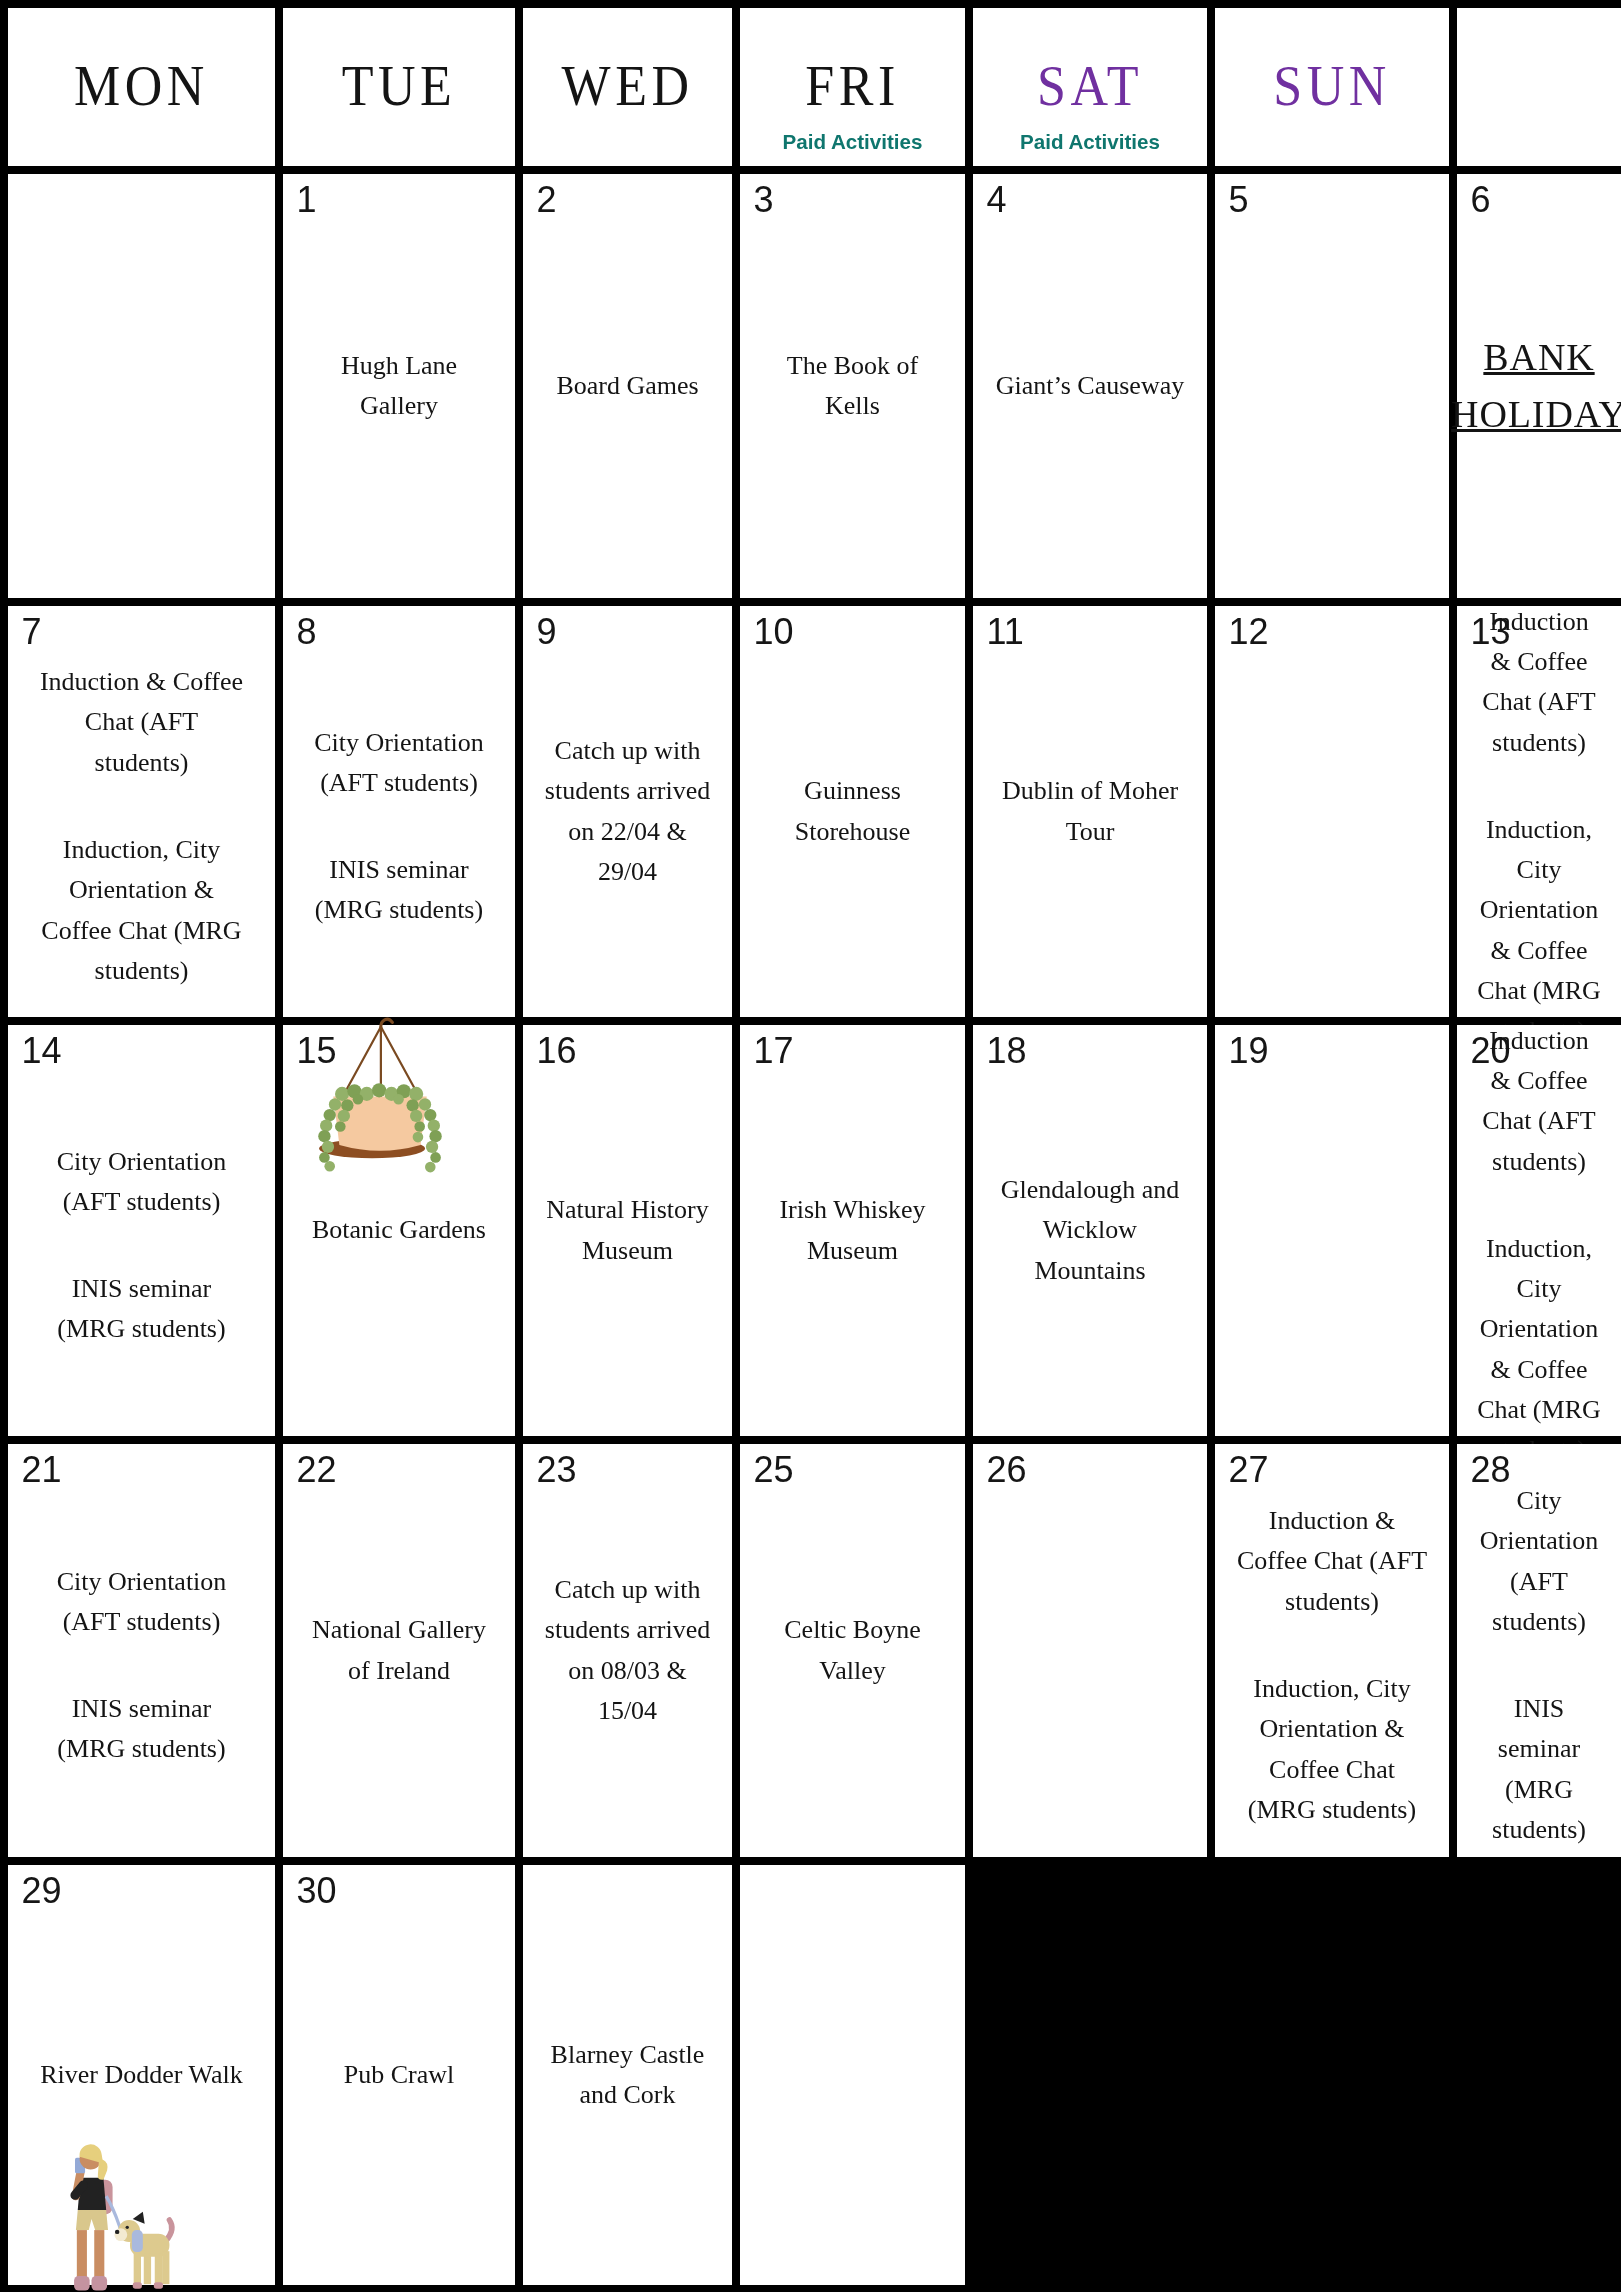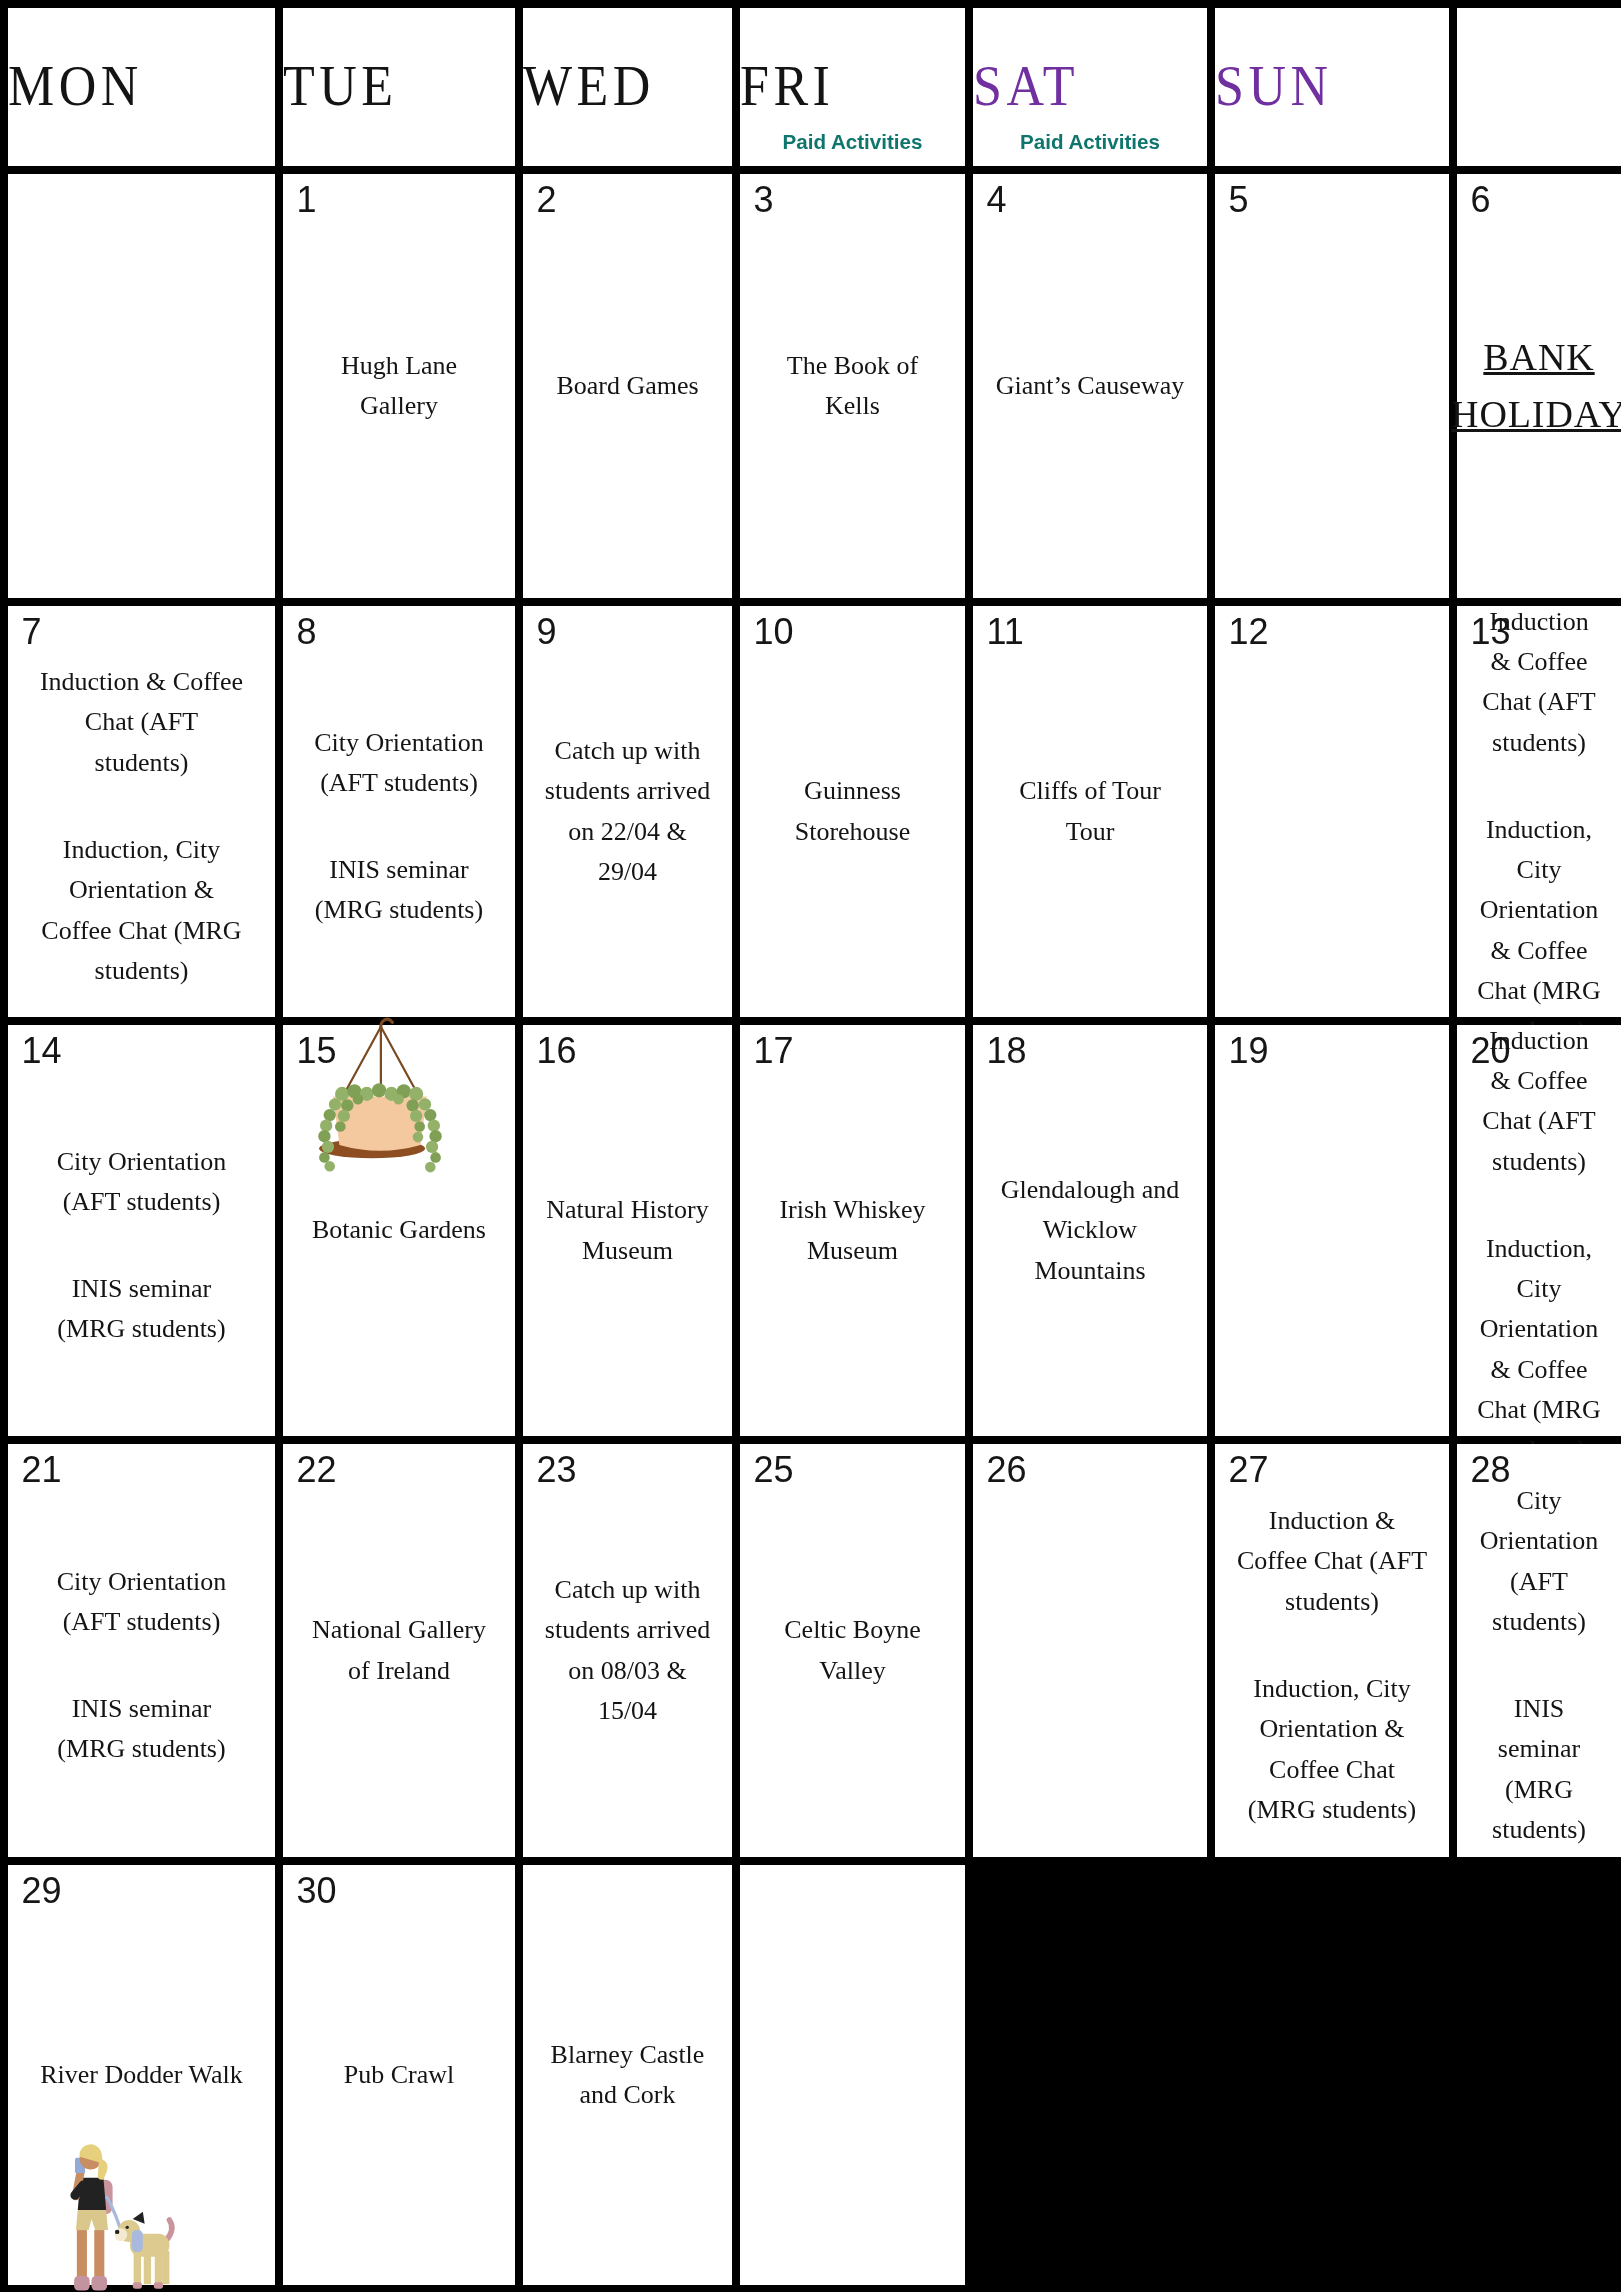--- a/index.html
+++ b/index.html
@@ -7,21 +7,21 @@
   #grid{
     position:relative;width:1621px;height:2293px;box-sizing:border-box;
     background:#000;
     display:grid;
     grid-template-columns:267px 232px 209px 225px 234px 234px 1fr;
     grid-template-rows:158px 424px 411px 411px 413px 1fr;
     gap:8px;
     padding:8px 0 8px 8px;
   }
   .hcell,.cell{background:#fff;position:relative;overflow:visible;}
-  .hcell{display:flex;align-items:center;justify-content:flex-start;}
+  .hcell{display:flex;align-items:center;justify-content:center;}
   .dayname{
     font-family:"Liberation Serif",serif;font-weight:400;
     font-size:52px;letter-spacing:4.5px;color:#141414;line-height:1;
     transform:scaleY(1.08);
   }
   .paid{
     position:absolute;bottom:11.6px;left:0;right:0;text-align:center;
     font-family:"Liberation Sans",sans-serif;font-weight:700;font-size:20.6px;color:#0f766e;
   }
   .num{
@@ -120,21 +120,21 @@
     </div>
     <div class="cell">
       <span class="num">10</span>
       <div class="events">
         <div class="event">Guinness Storehouse</div>
       </div>
     </div>
     <div class="cell">
       <span class="num">11</span>
       <div class="events">
-        <div class="event">Cliffs of Tour Tour</div>
+        <div class="event">Dublin of Moher Tour</div>
       </div>
     </div>
     <div class="cell">
       <span class="num">12</span>
     </div>
     <div class="cell">
       <span class="num">13</span>
       <div class="events top">
         <div class="event">Induction &amp; Coffee Chat (AFT students)</div>
         <div class="event">Induction, City Orientation &amp; Coffee Chat (MRG students)</div>

